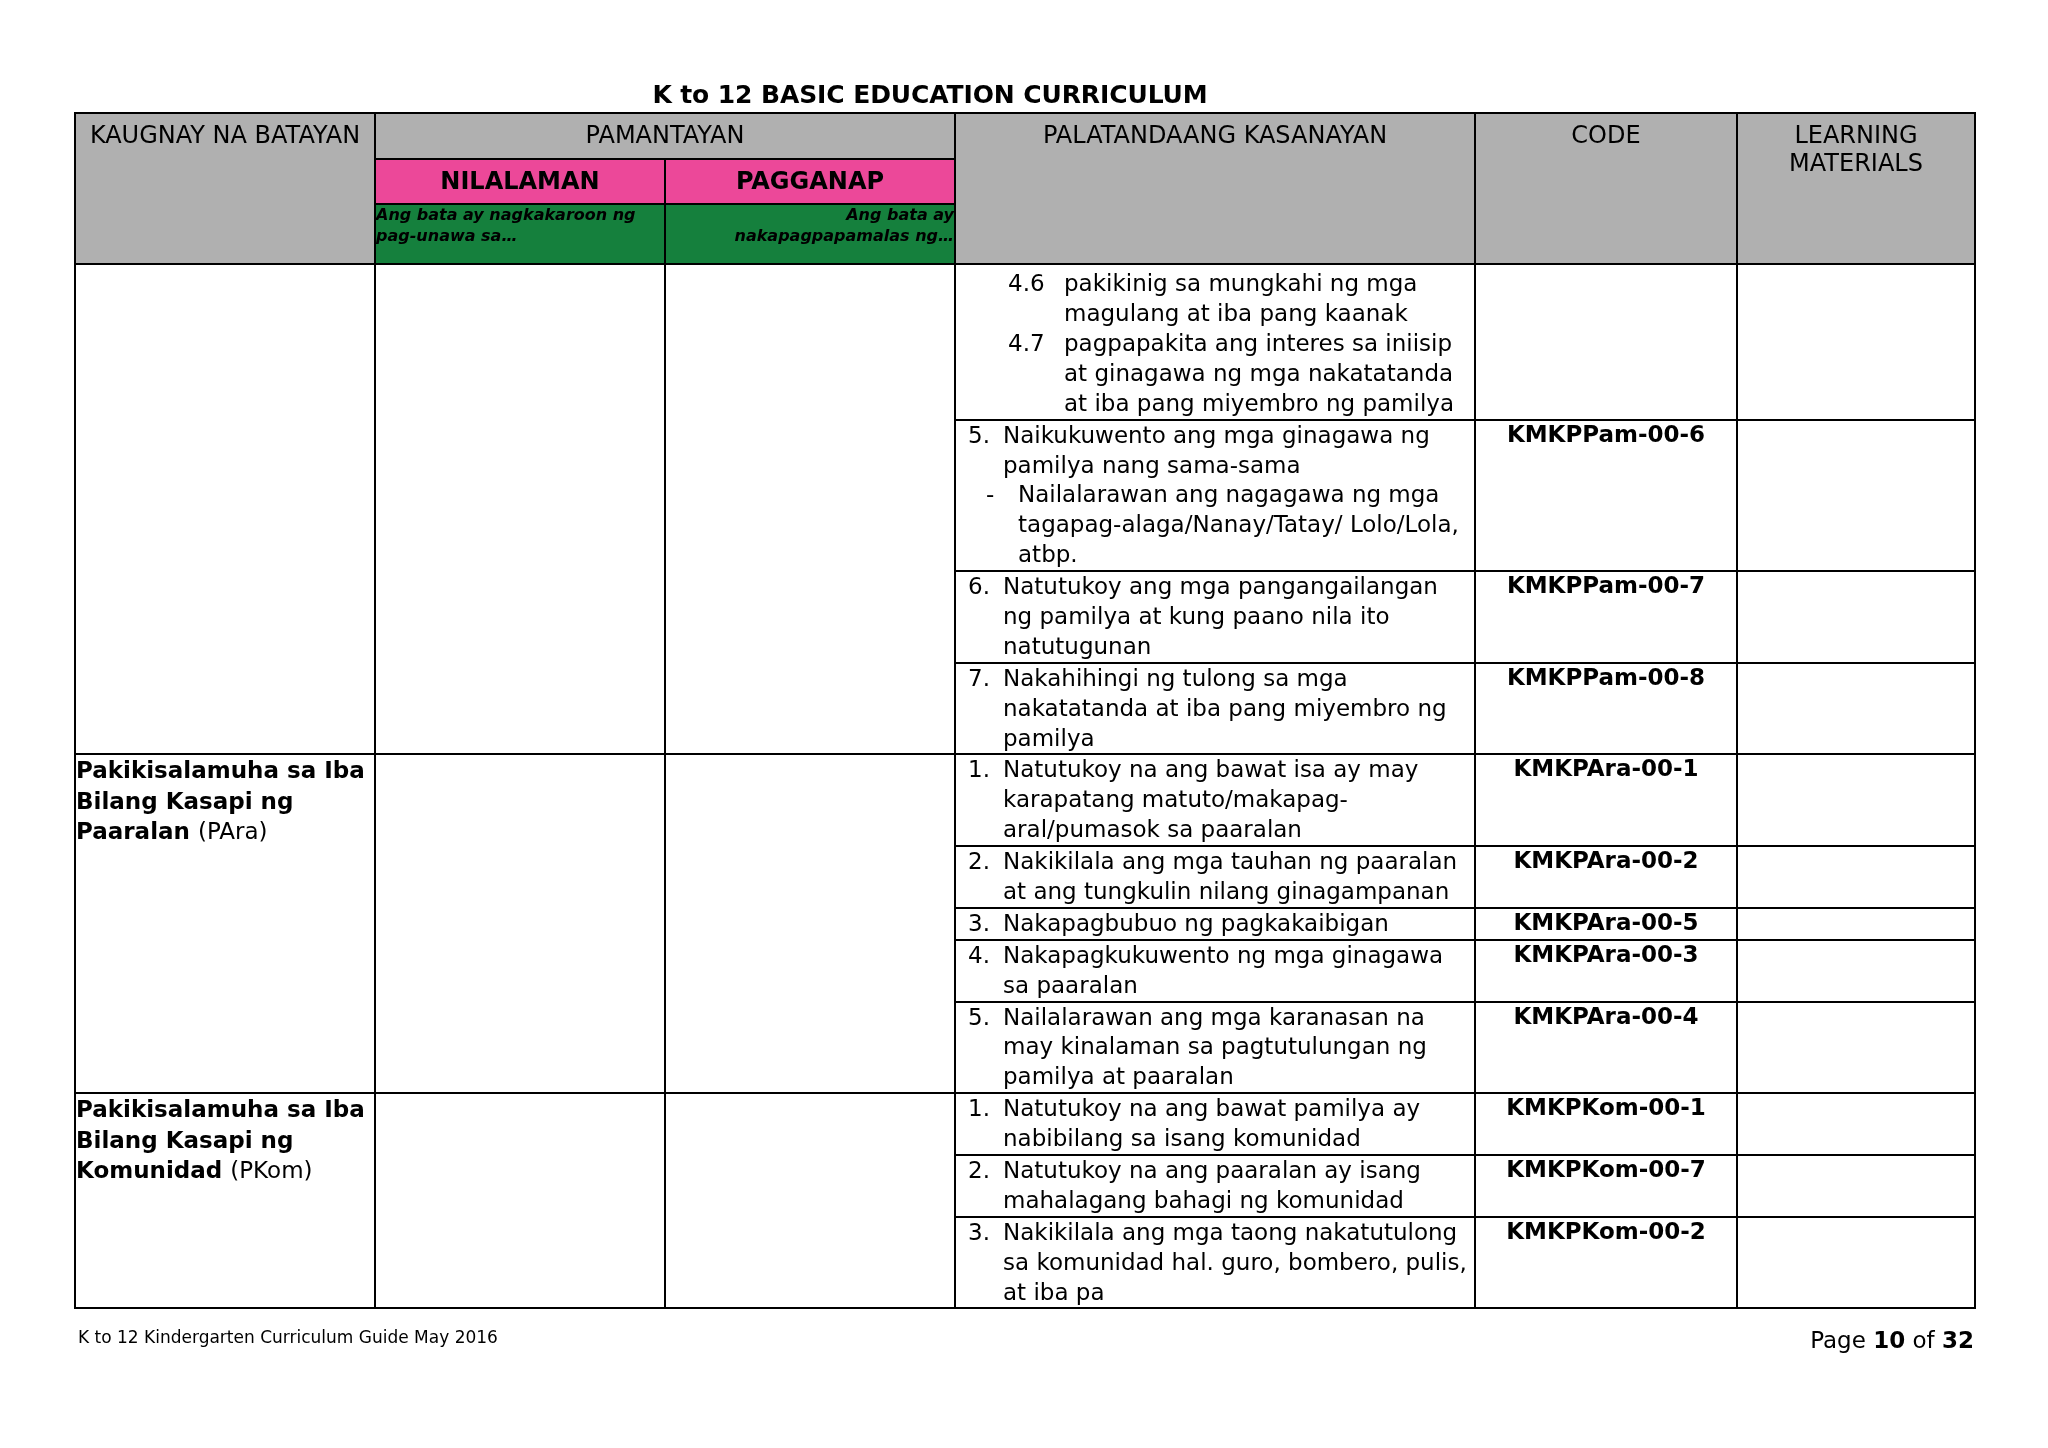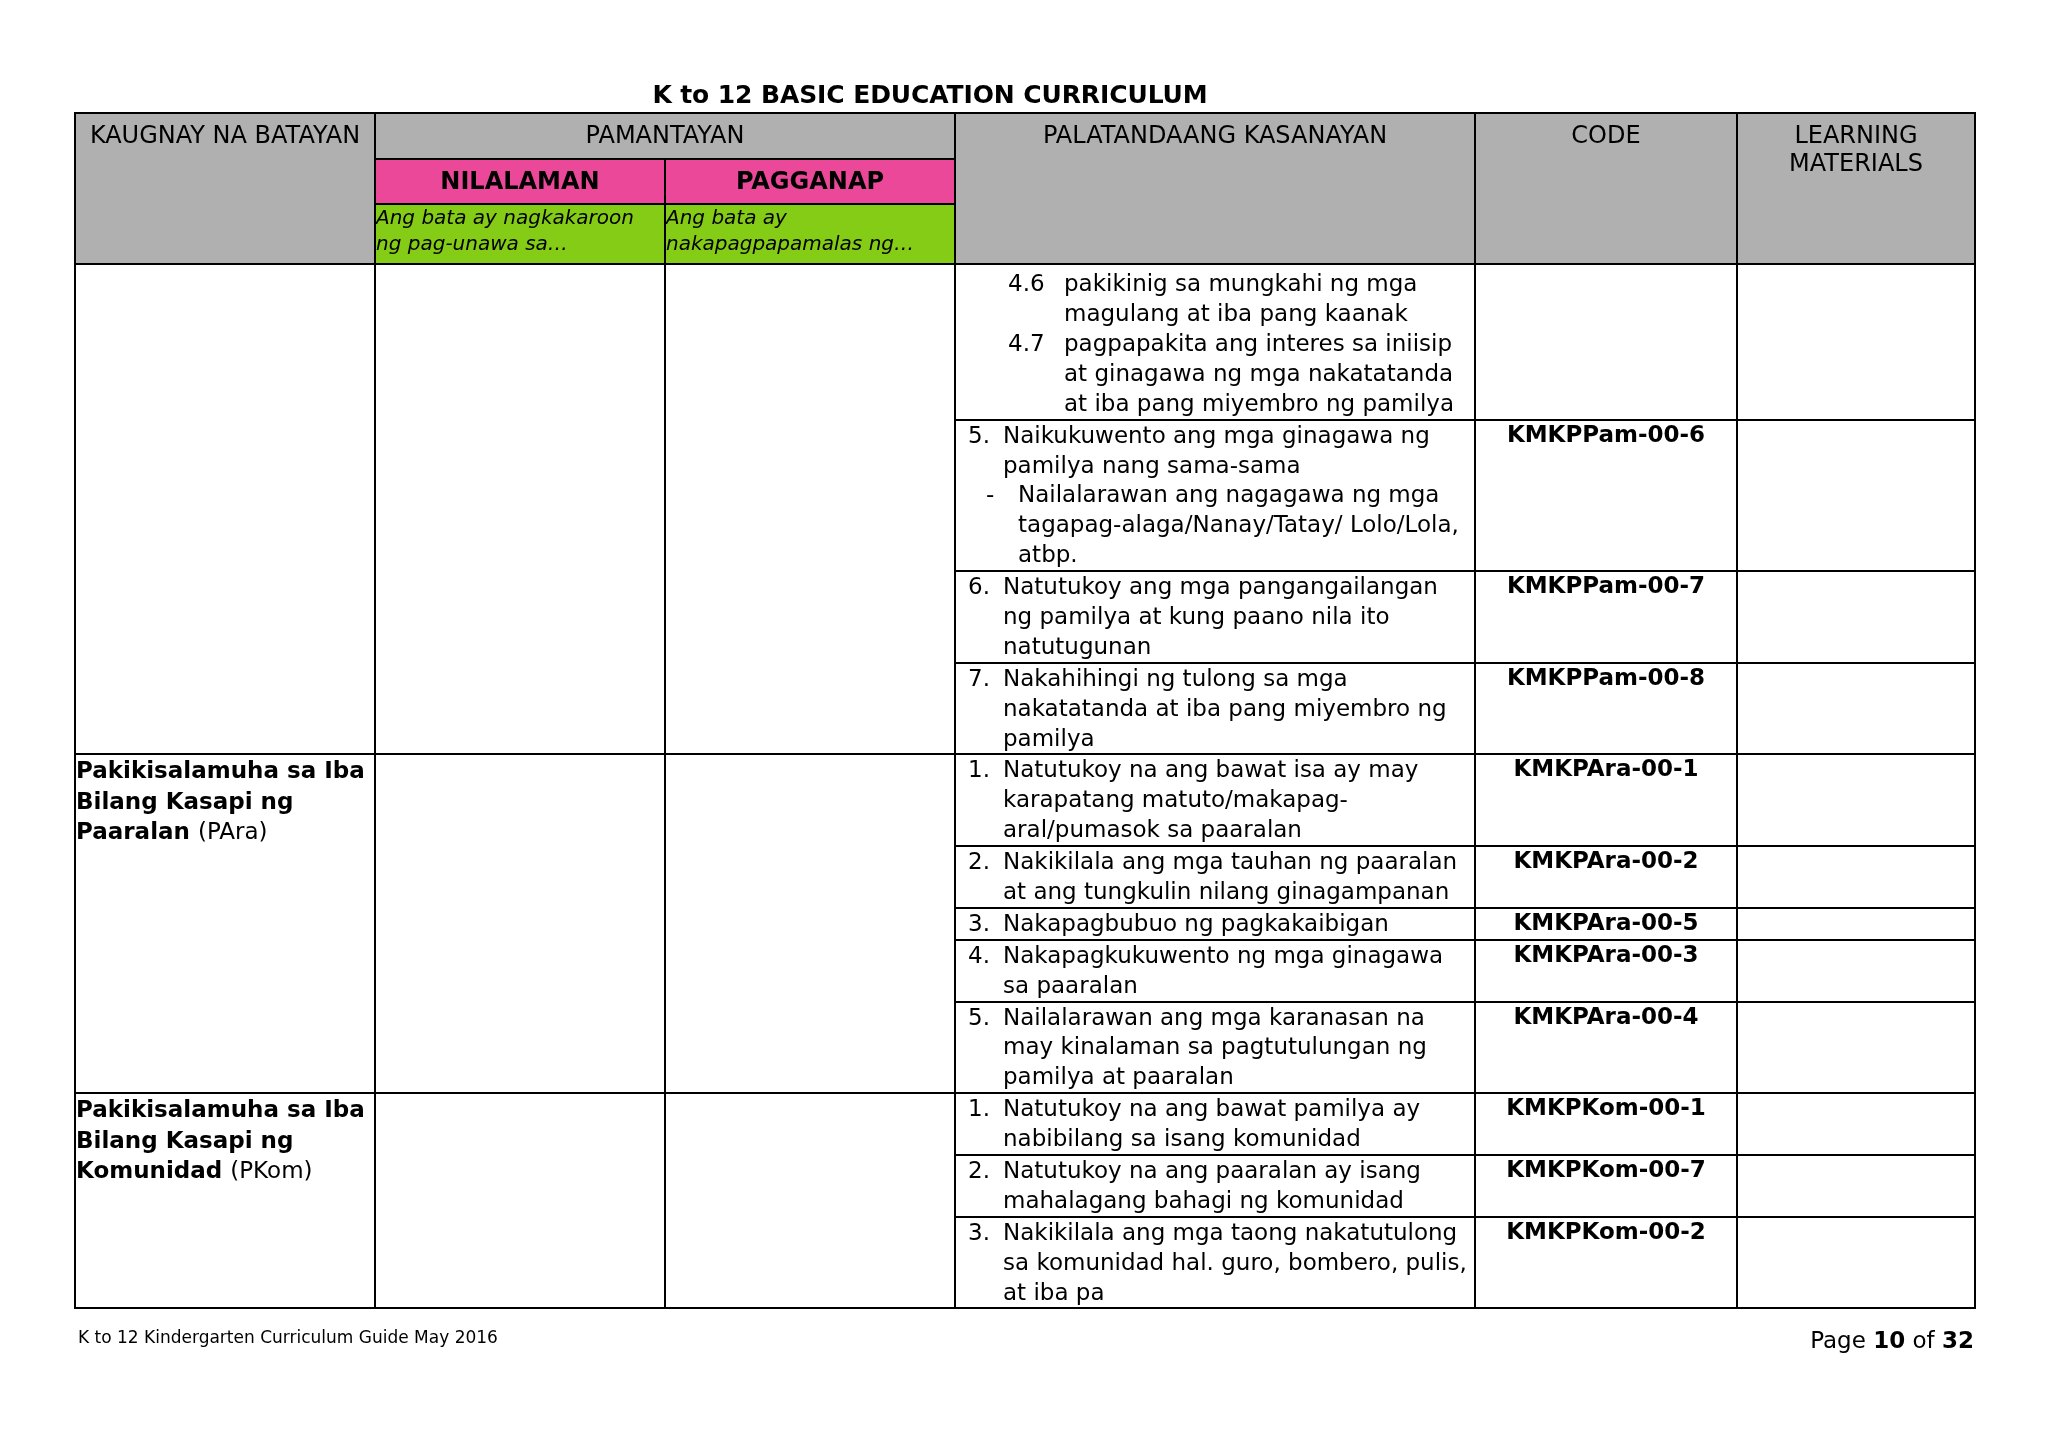--- a/index.html
+++ b/index.html
@@ -57,24 +57,24 @@
     font-size: 24px;
   }
   .hdr-light {
     background: #ec4899;
     text-align: center;
     vertical-align: middle;
     font-weight: bold;
     font-size: 24px;
   }
   .hdr-italic {
-    background: #84cc16;
+    background: #15803d;
     font-style: italic;
-    font-size: 20px;
-    font-weight: normal;
+    font-size: 16px;
+    font-weight: bold;
     text-align: left;
     padding: 6px 8px 8px 10px;
     line-height: 1.28;
     vertical-align: top;
   }
   .hdr-dark.pad,
   .hdr-light.pad {
     padding: 8px 6px;
     line-height: 1.15;
   }
@@ -192,21 +192,21 @@
         <td class="hdr-dark pad" rowspan="3">PALATANDAANG KASANAYAN</td>
         <td class="hdr-dark pad" rowspan="3">CODE</td>
         <td class="hdr-dark pad" rowspan="3">LEARNING MATERIALS</td>
       </tr>
       <tr>
         <td class="hdr-light pad" style="height:36px;">NILALAMAN</td>
         <td class="hdr-light pad" style="height:36px;">PAGGANAP</td>
       </tr>
       <tr>
         <td class="hdr-italic" style="height:60px;">Ang bata ay nagkakaroon ng pag-unawa sa…</td>
-        <td class="hdr-italic" style="height:60px;">Ang bata ay nakapagpapamalas ng…</td>
+        <td class="hdr-italic" style="height:60px;text-align:right;">Ang bata ay nakapagpapamalas ng…</td>
       </tr>
     </thead>
     <tbody id="table-body">
         <tr>
           <td class="cell-domain" rowspan="4"></td>
           <td class="cell-skill cell-blank" rowspan="4"></td>
           <td class="cell-skill cell-blank" rowspan="4"></td>
           <td class="cell-skill">
             <div class="block-46">
               <div class="hang">

